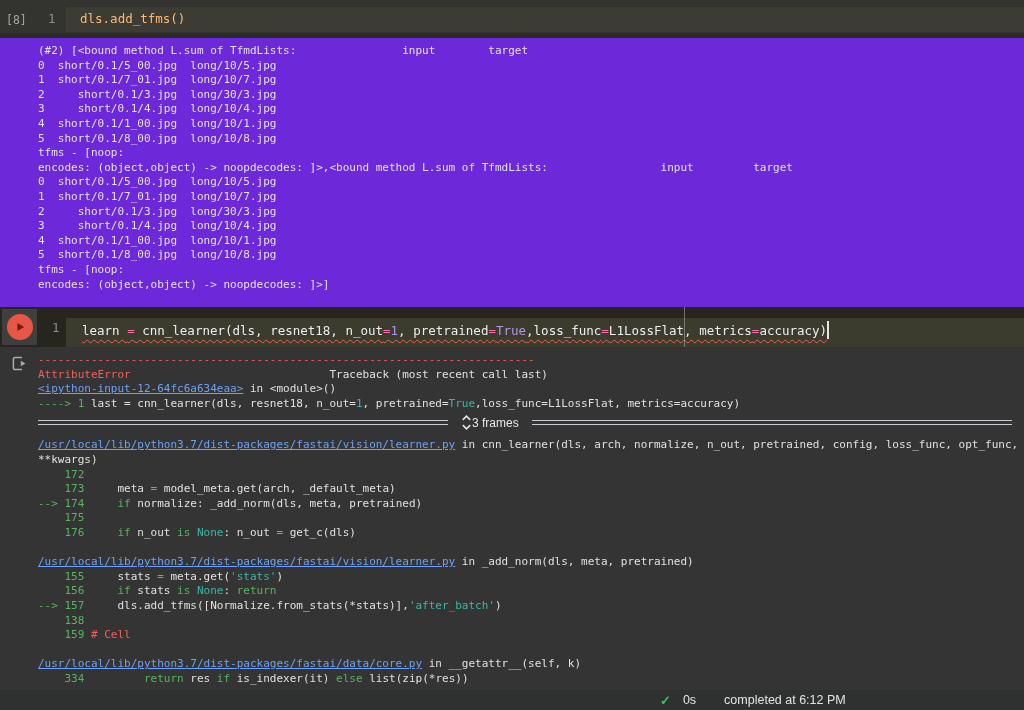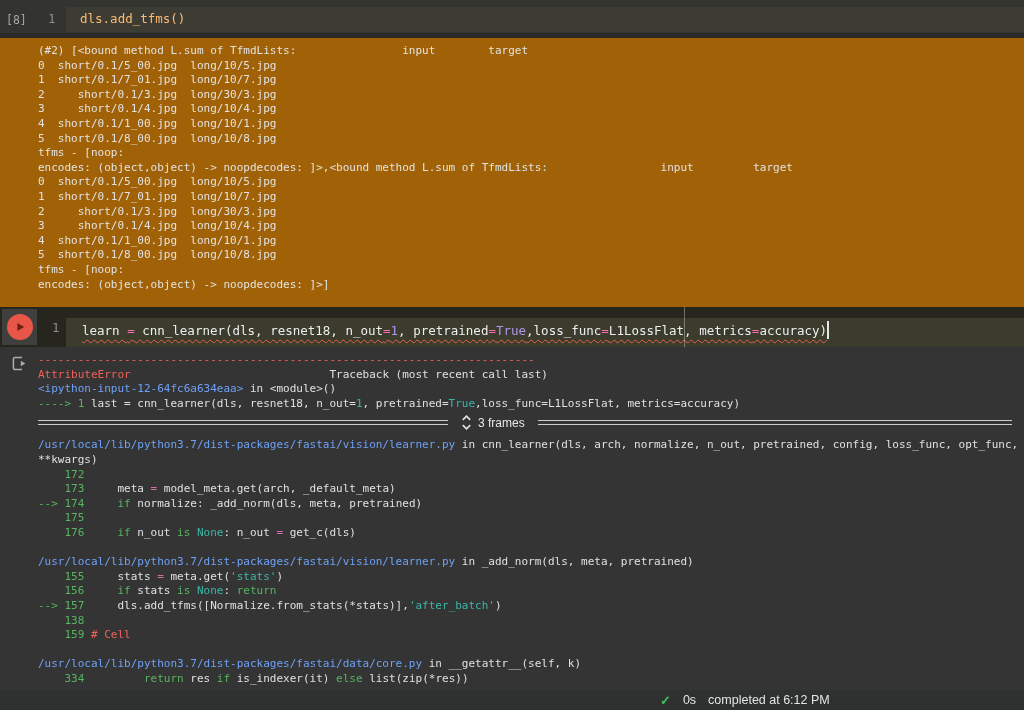--- a/index.html
+++ b/index.html
@@ -7,21 +7,21 @@
   .screen{position:relative;width:1024px;height:710px;background:#343434;overflow:hidden;
           display:flex;flex-direction:column;font-family:"DejaVu Sans Mono",monospace}
   
   .cell1{position:relative;height:38px;background:#333330;flex:none}
   .cell1 .strip{position:absolute;left:66px;right:0;top:7px;height:25px;background:#3d3c34}
   .cell1::after{content:"";position:absolute;left:0;right:0;bottom:0;height:5px;background:#2b2b28}
   .exec{position:absolute;left:6px;top:13px;font-size:11.5px;color:#a6a6a6;z-index:2}
   .lnum1{position:absolute;left:48px;top:11px;font-size:12.5px;color:#8d8d8d;z-index:2}
   .code1{position:absolute;left:80px;top:11px;font-size:12.5px;color:#fdba74;z-index:2;white-space:pre}
   
-  .output1{flex:none;height:269px;padding:6px 14px 0 38px;background:#a16207}
+  .output1{flex:none;height:269px;padding:6px 14px 0 38px;background:#6d28d9}
   .output1 pre{font-size:11px;line-height:14.6px;color:#e2e2e2;white-space:pre}
   
   .cell2{position:relative;height:40px;background:#26261e;flex:none}
   .runbox{position:absolute;left:2px;top:2px;width:35px;height:36px;background:#3f403e;
           display:flex;align-items:center;justify-content:center;cursor:pointer}
   .runcircle{width:26px;height:26px;border-radius:50%;background:#e85648;
              display:flex;align-items:center;justify-content:center}
   .lnum2{position:absolute;left:52px;top:13px;font-size:12.5px;color:#8d8d8d}
   .curline{position:absolute;left:66px;right:0;top:11px;height:40px;background:#3b3c2d}
   .code2{position:absolute;left:16px;top:3px;font-size:12.5px;color:#ededed;white-space:pre;
@@ -29,31 +29,31 @@
          -webkit-text-decoration:underline wavy #e8614b}
   .ruler{position:absolute;left:684px;top:0;bottom:0;width:1px;background:rgba(205,205,195,.45)}
   .cursor{display:inline-block;width:2px;height:18px;background:#e6e6e6;vertical-align:-4px}
   .c-op{color:#ff6fb0}.c-val{color:#b095ec}
   
   .output2{flex:1 1 auto;position:relative;overflow:hidden;background:#343434}
   .outicon{position:absolute;left:11px;top:8px}
   .tbwrap{margin-left:38px;width:1000px;padding-top:6px}
   pre.tb{font-size:11px;line-height:14.6px;color:#e0e0e0;white-space:pre-wrap}
   .c-err{color:#ef6159}.c-grn{color:#57b560}.c-cyn{color:#3bb7a7}.c-pink{color:#d66fae}
-  .c-link{color:#6ea1f7;cursor:pointer}
+  .c-link{color:#6ea1f7;text-decoration:underline;cursor:pointer}
   .frames-divider{display:flex;align-items:center;margin:4px 0 8px 0;height:15px;cursor:pointer}
   .dline{height:5px;border-top:1px solid #c9ccd0;border-bottom:1px solid #c9ccd0}
   .dline.left{width:410px;margin-right:13px}
   .dline.right{flex:1 1 auto;margin-left:13px;margin-right:26px}
-  .frames-label{font-family:"Liberation Sans",sans-serif;font-size:12px;color:#e8e8e8;margin-left:6px}
+  .frames-label{font-family:"Liberation Sans",sans-serif;font-size:12px;color:#e8e8e8;}
   
   .footer{flex:none;height:20px;background:#2f3030;display:flex;align-items:center;
           font-family:"Liberation Sans",sans-serif;font-size:12.5px;color:#e3e5e5;padding-left:660px}
   .check{color:#3fbf5f;margin-right:12px;font-size:13px;font-weight:bold}
-  .duration{margin-right:12px}
+  .duration{margin-right:28px}
 </style>
 </head>
 <body>
 
 <div class="screen">
 
   <section class="cell1">
     <div class="strip"></div>
     <span class="exec">[8]</span>
     <span class="lnum1">1</span>

